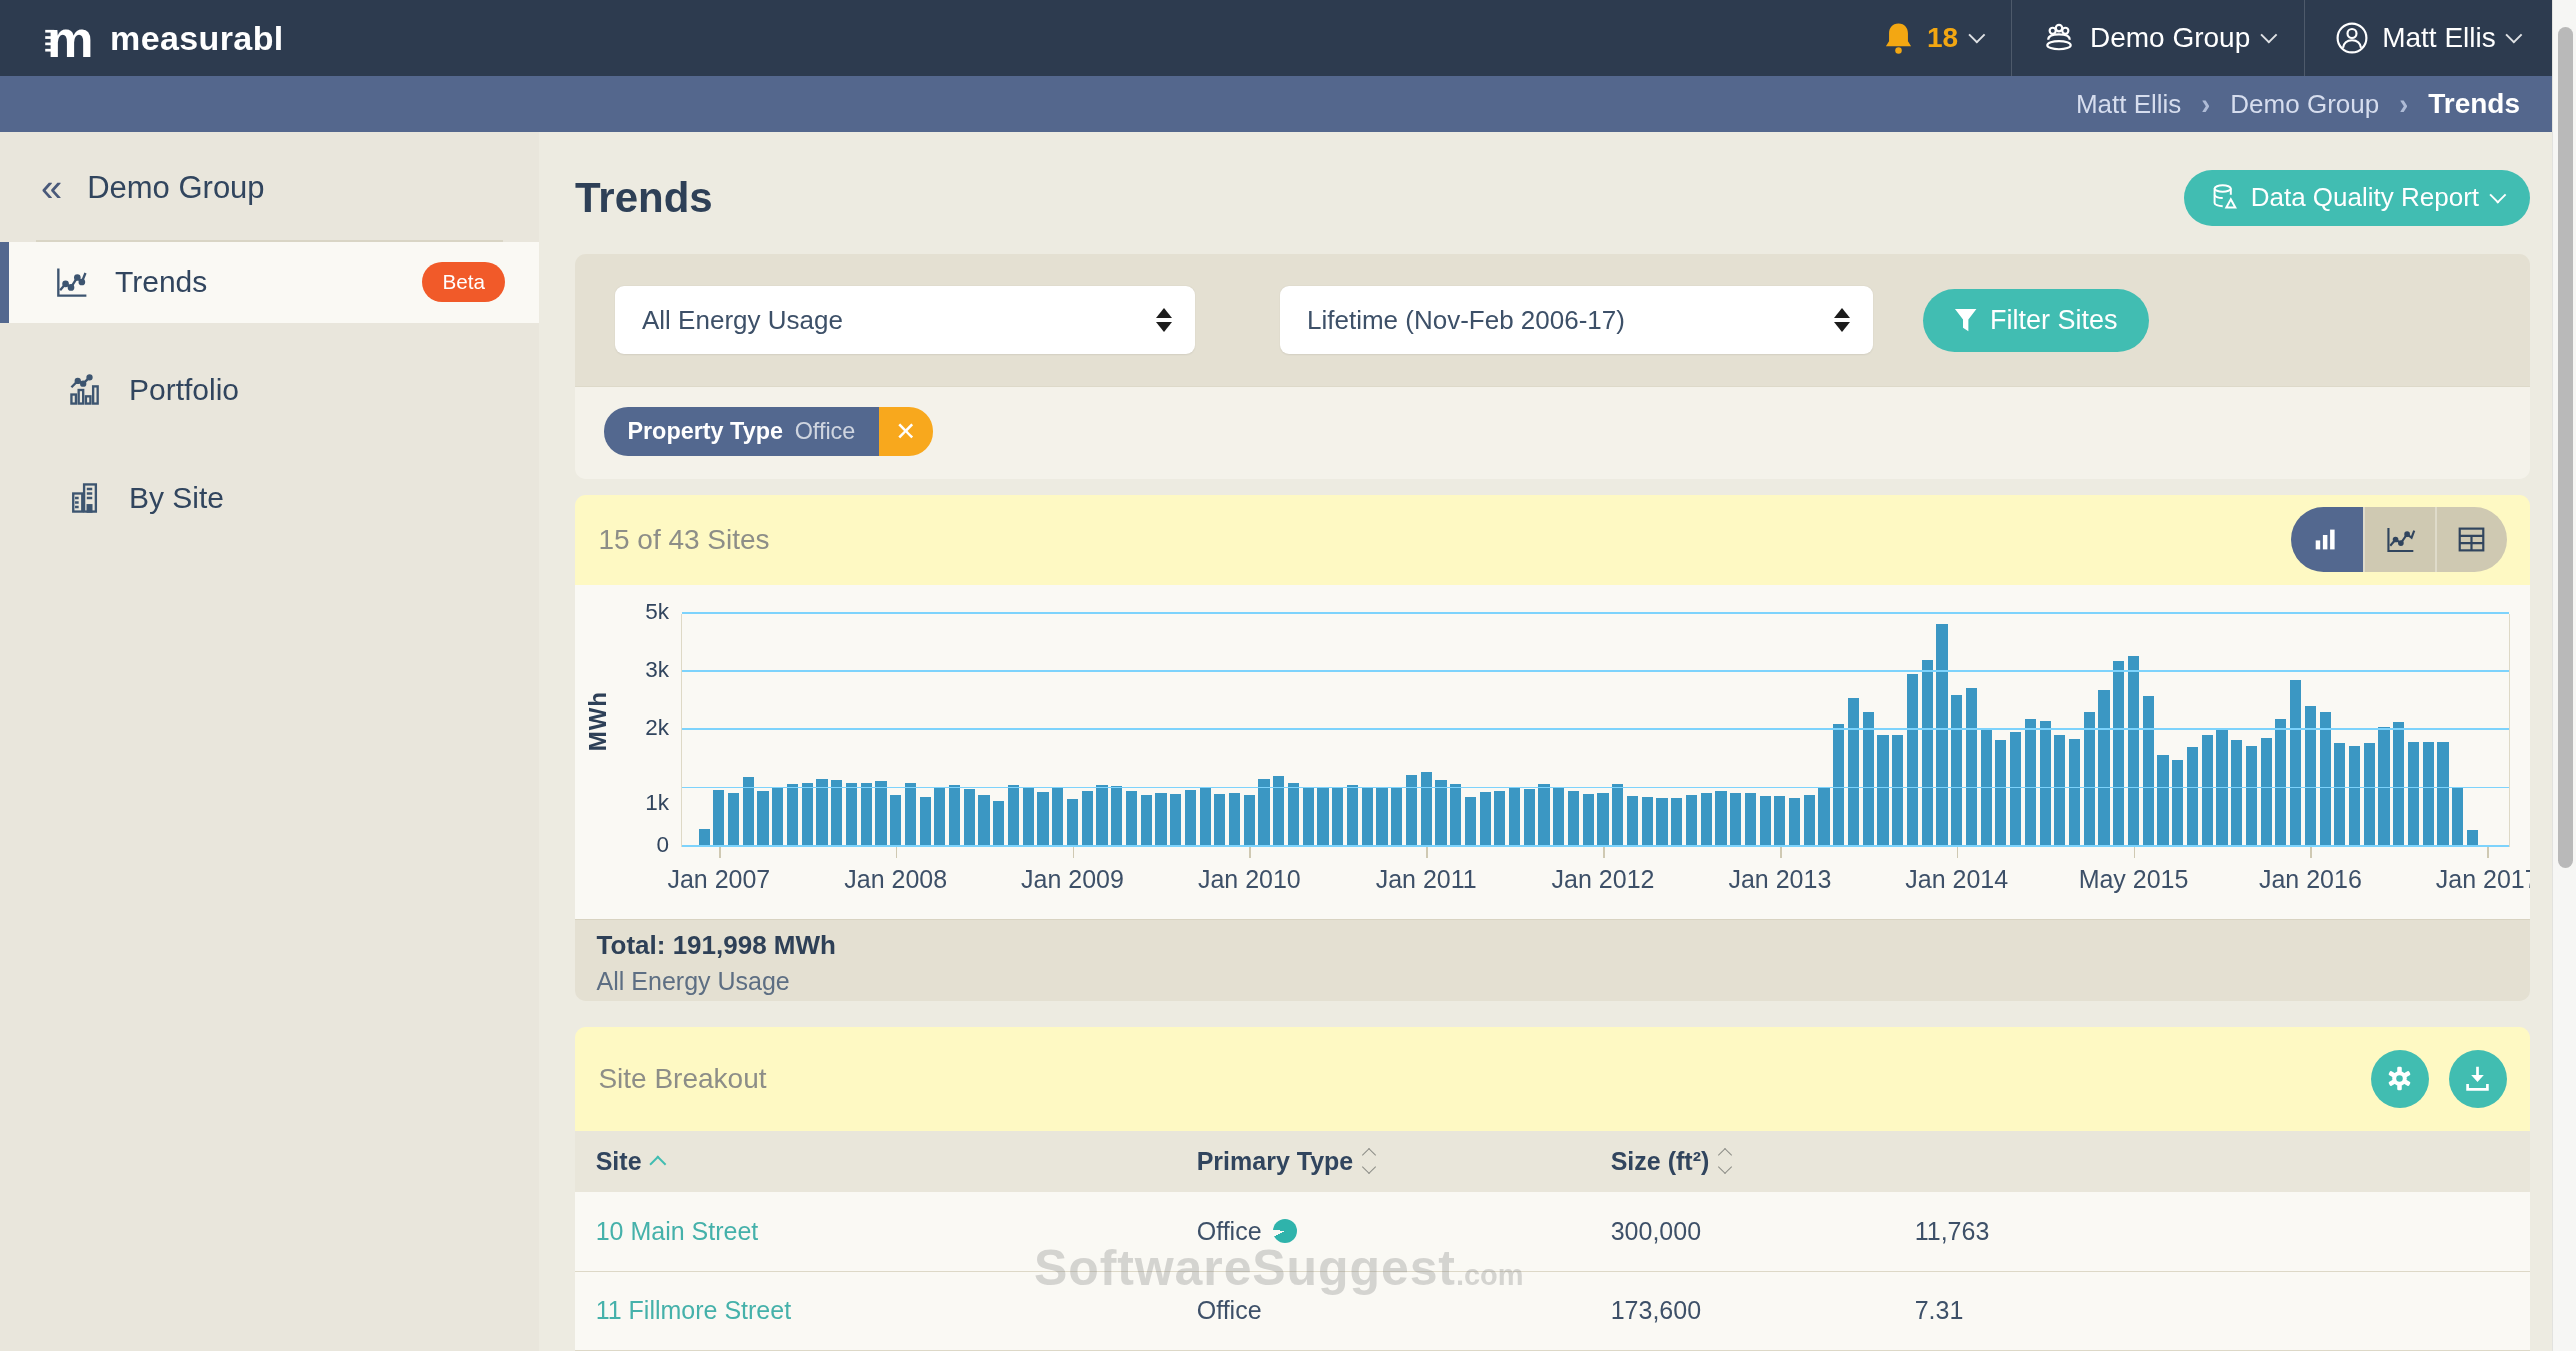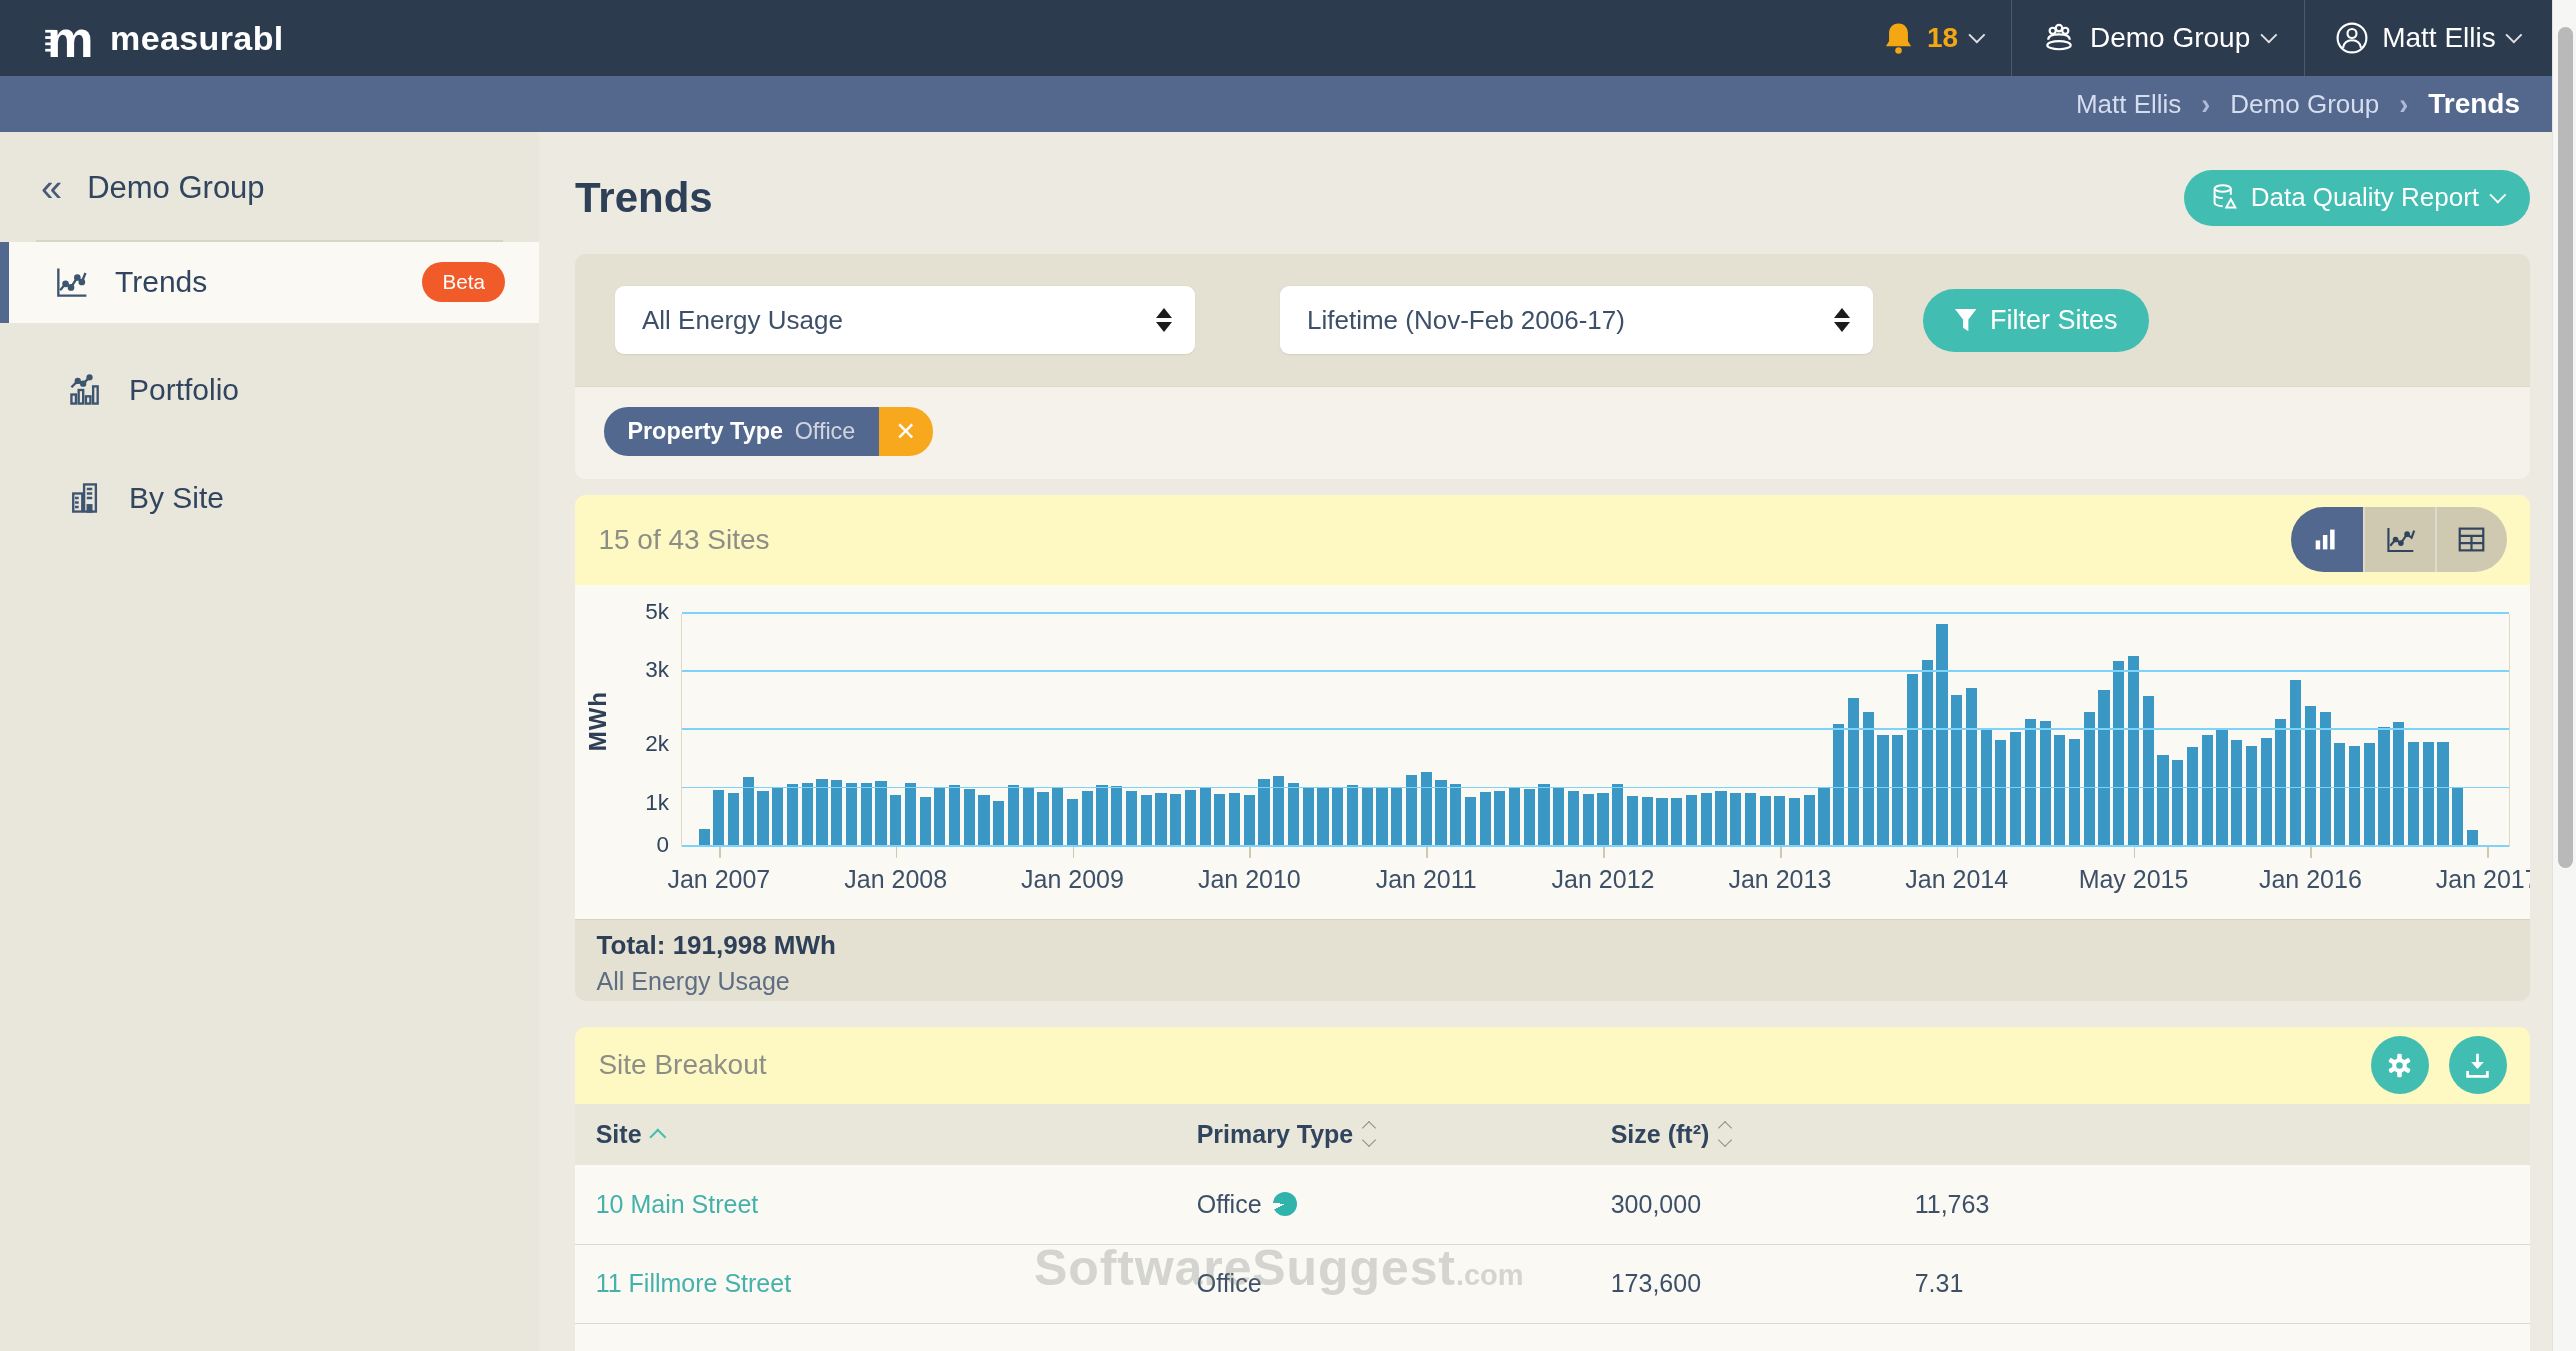--- a/index.html
+++ b/index.html
@@ -90,21 +90,21 @@
   .bars { position:absolute; left:0; right:0; top:0; bottom:0; }
   .bar { position:absolute; bottom:0; background:#3b97c3; }
   .xtick { position:absolute; top:100%; width:1.8px; height:11.7px; background:#cfc9b2; }
   .xlab { position:absolute; top:100%; margin-top:18px; transform:translateX(-50%); color:#3d5068; font-size:25px; white-space:nowrap; }
   .chart-footer { background:#e4e0d2; border-top:1.8px solid #d8d3c1; height:82px; padding:10.8px 21.6px; }
   .total-line { color:#2e4057; font-size:26px; font-weight:bold; }
   .total-sub { color:#5d6e83; font-size:25px; margin-top:5.4px; }
 
   
   .table-panel { margin-top:26px; border-radius:10.8px 10.8px 0 0; overflow:hidden; }
-  .table-panel .panel-header { height:77px; }
+  .table-panel .panel-header { height:104px; }
   .circle-btns { display:flex; gap:20px; }
   .circle-btn { width:58px; height:58px; border-radius:50%; background:#41bdb1; display:flex; align-items:center;
                 justify-content:center; cursor:pointer; border:none; }
   .thead { background:#e9e6da; display:grid; grid-template-columns:601px 414px 304px 1fr; height:61px;
            align-items:center; padding:0 20.7px; }
   .th { display:flex; align-items:center; gap:10.8px; color:#31455e; font-size:25px; font-weight:bold; cursor:pointer; }
   .sort-up { width:11.7px; height:11.7px; border-left:2.7px solid #41bdb1; border-top:2.7px solid #41bdb1; transform:rotate(45deg); margin-top:5.4px; }
   .sort-both { display:flex; flex-direction:column; gap:1.8px; }
   .sort-both i { display:block; width:10px; height:10px; border-left:1.8px solid #8d8e88; border-top:1.8px solid #8d8e88; }
   .sort-both .su { transform:rotate(45deg); margin-top:3.6px; }
@@ -457,21 +457,21 @@
             <div class="bar" style="left: 98.4839%; width: 0.612903%; height: 0.5%;"></div>
             <div class="bar" style="left: 99.2903%; width: 0.612903%; height: 0.4%;"></div>
           </div>
       <div class="gridline" style="bottom: 0%;">
             <span class="ylab" style="top: 0px;">0</span>
           </div>
           <div class="gridline" style="bottom: 25%;">
             <span class="ylab" style="top: 16px;">1k</span>
           </div>
           <div class="gridline" style="bottom: 50%;">
-            <span class="ylab" style="top: 16px;">2k</span>
+            <span class="ylab" style="top: 0px;">2k</span>
           </div>
           <div class="gridline" style="bottom: 75%;">
             <span class="ylab" style="top: 0px;">3k</span>
           </div>
           <div class="gridline" style="bottom: 100%;">
             <span class="ylab" style="top: 0px;">5k</span>
           </div>
           <div class="xtick" style="left: 2.01613%;"></div>
           <div class="xlab" style="left: 2.01613%;">Jan 2007</div>
           <div class="xtick" style="left: 11.6935%;"></div>

